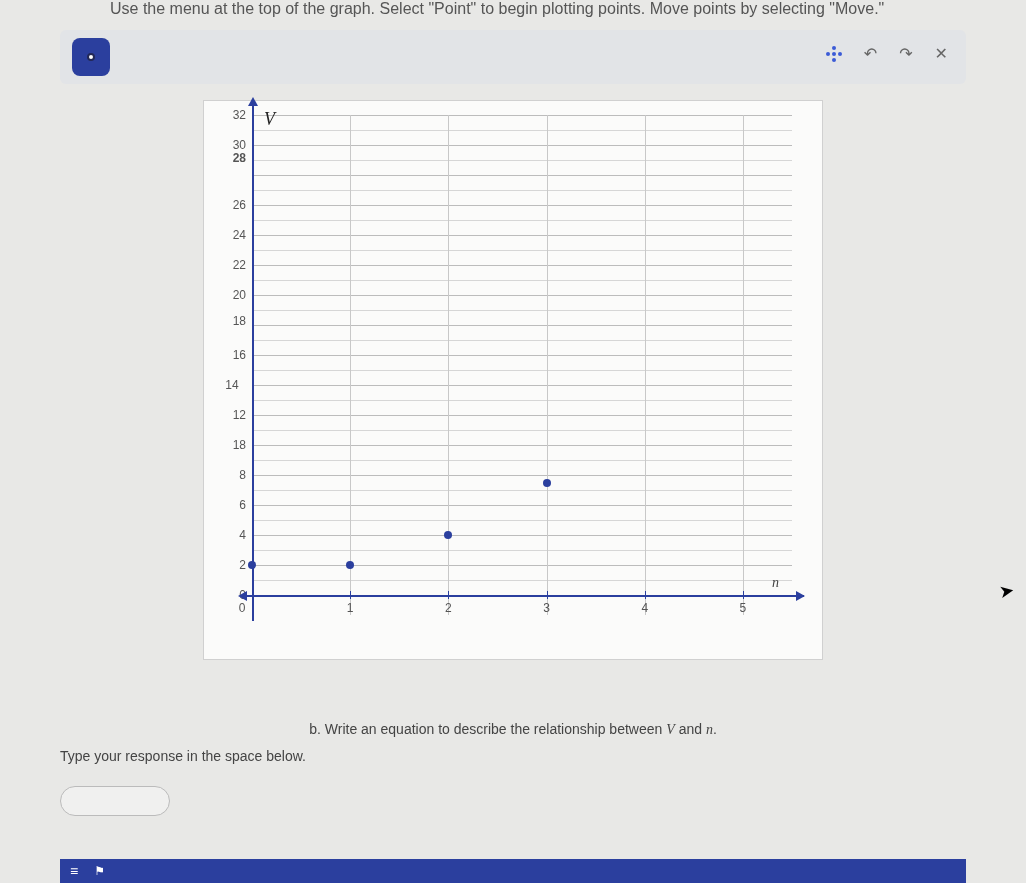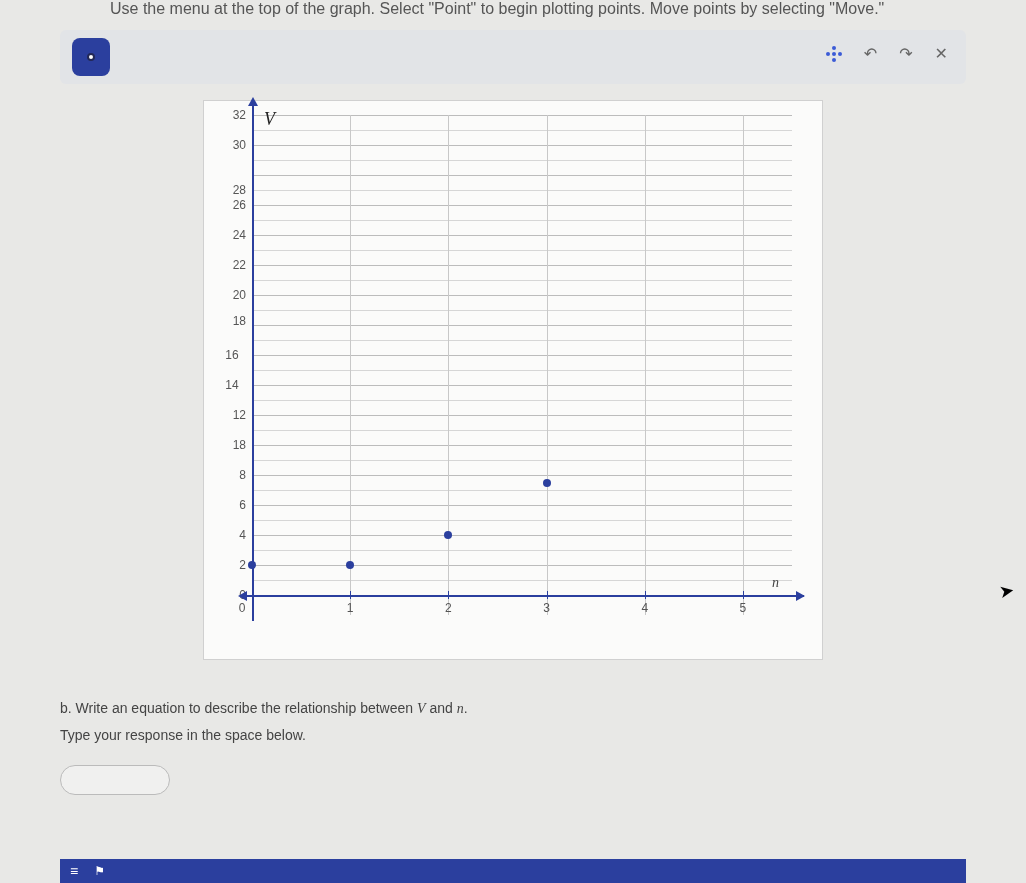--- a/index.html
+++ b/index.html
@@ -142,23 +142,24 @@
   }
   .n-label {
     position:absolute;
     font-style: italic;
     font-family: "Times New Roman", serif;
     font-size: 14px;
     color:#444;
   }
 
   .question {
-    margin-top: 40px;
+    margin-top: 61px;
     font-size: 14px;
     color: #444;
+    text-align: center;
   }
   .question .mathvar { font-style: italic; font-family: "Times New Roman", serif; }
   .prompt {
     margin-top: 10px;
     font-size: 14px;
     color: #444;
   }
   .answer-box {
     margin-top: 22px;
     width: 110px;
@@ -253,27 +254,27 @@
         <div class="gridline-h" style="top: 15px;"></div>
         <div class="gridline-h major" style="top: 0px;"></div>
         <div class="ylabel" style="left: -34px; top: 480px;">0</div>
         <div class="ylabel" style="left: -34px; top: 450px;">2</div>
         <div class="ylabel" style="left: -34px; top: 420px;">4</div>
         <div class="ylabel" style="left: -34px; top: 390px;">6</div>
         <div class="ylabel" style="left: -34px; top: 360px;">8</div>
         <div class="ylabel" style="left: -34px; top: 330px;">18</div>
         <div class="ylabel" style="left: -34px; top: 300px;">12</div>
         <div class="ylabel" style="left: -34px; top: 270px; text-align: center;">14</div>
-        <div class="ylabel" style="left: -34px; top: 240px; text-align: center;">16</div>
+        <div class="ylabel" style="left: -34px; top: 240px;">16</div>
         <div class="ylabel" style="left: -34px; top: 206px;">18</div>
         <div class="ylabel" style="left: -34px; top: 180px;">20</div>
         <div class="ylabel" style="left: -34px; top: 150px;">22</div>
         <div class="ylabel" style="left: -34px; top: 120px;">24</div>
         <div class="ylabel" style="left: -34px; top: 90px;">26</div>
-        <div class="ylabel" style="left: -34px; top: 75px;">28</div>
+        <div class="ylabel" style="left: -34px; top: 43px; font-weight: bold;">28</div>
         <div class="ylabel" style="left: -34px; top: 30px;">30</div>
         <div class="ylabel" style="left: -34px; top: 0px;">32</div>
         <div class="gridline-v" style="left: 98.1818px;"></div>
         <div class="gridline-v" style="left: 196.364px;"></div>
         <div class="gridline-v" style="left: 294.545px;"></div>
         <div class="gridline-v" style="left: 392.727px;"></div>
         <div class="gridline-v" style="left: 490.909px;"></div>
         <div class="axis-x" style="top: 480px;"></div>
         <div class="axis-y" style="left: 0px;"></div>
         <div class="arrow-up" style="left: -4px; top: -18px;"></div>

